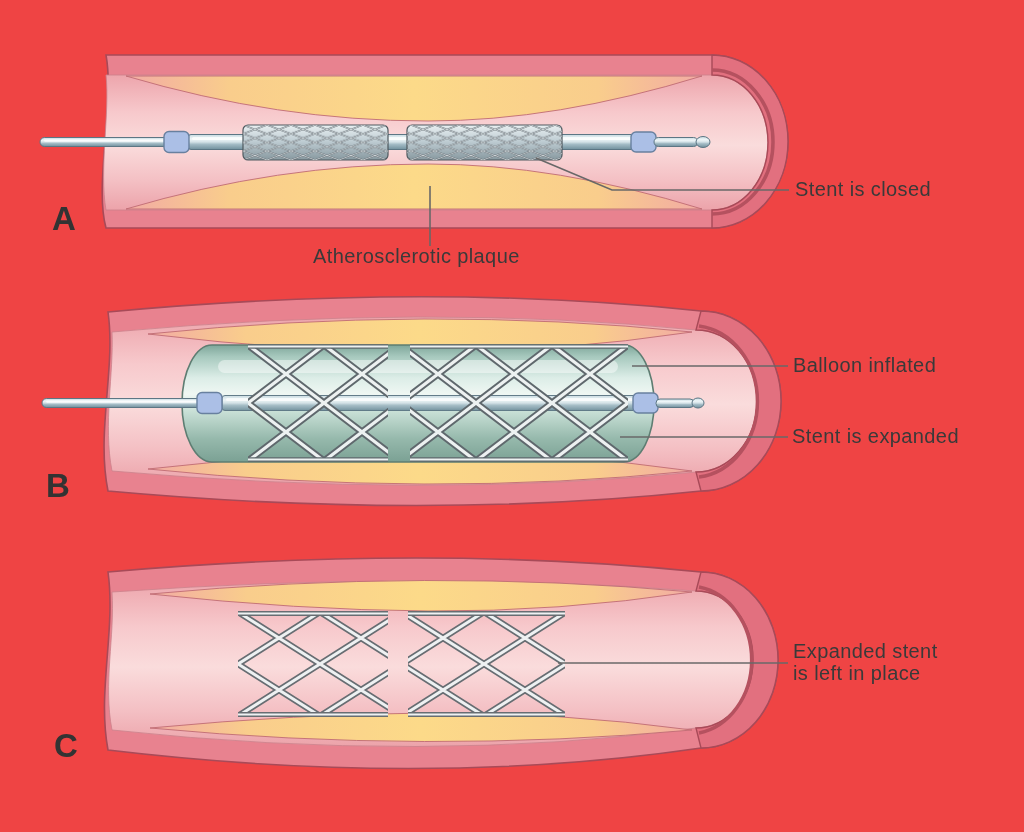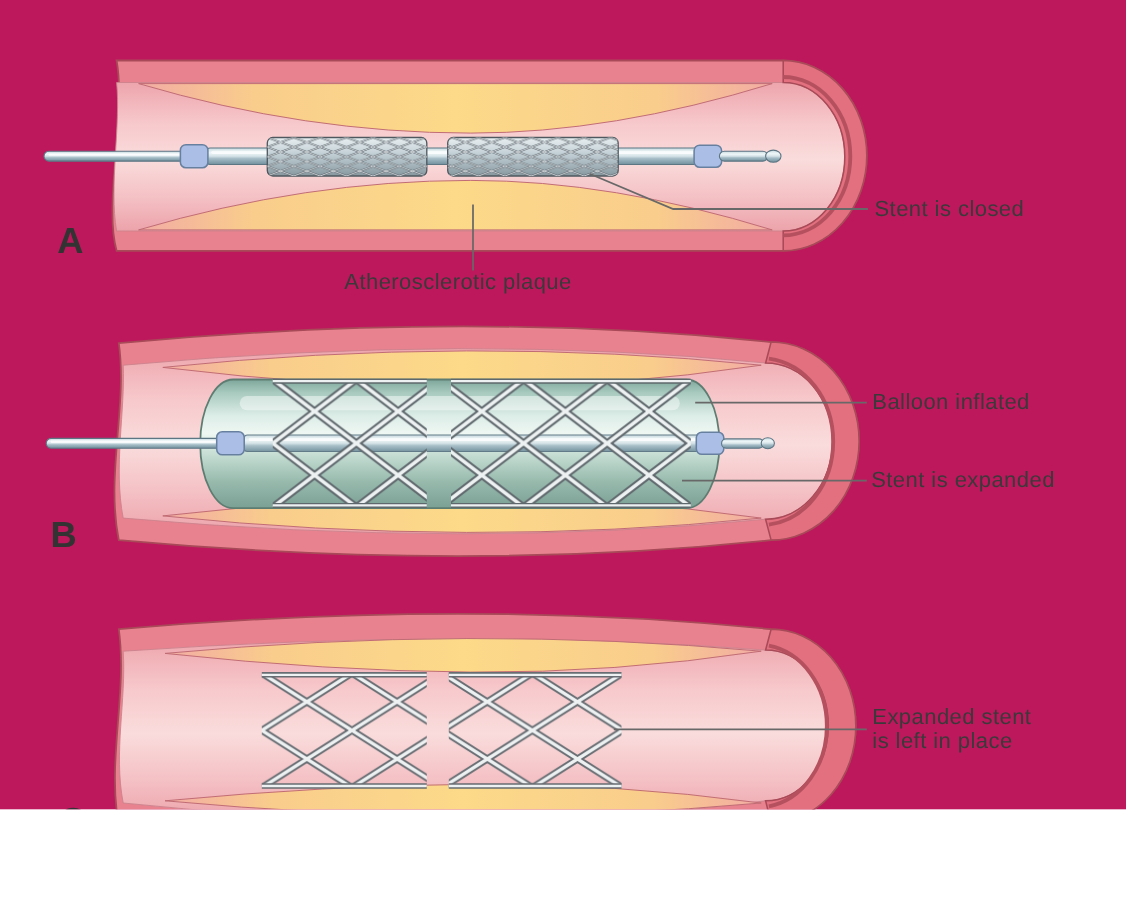--- a/index.html
+++ b/index.html
@@ -1,17 +1,17 @@
 <!DOCTYPE html>
 <html><head>
 <meta charset="utf-8">
 <style>
   html,body{margin:0;padding:0;background:#ffffff;}
   .figure-wrap{
-    width:1024px;height:736px;position:relative;background:#be185d;overflow:hidden;
+    width:1024px;height:832px;position:relative;background:#ef4444;overflow:hidden;
     font-family:"Liberation Sans", sans-serif;
   }
   svg text{
     font-family:"Liberation Sans", sans-serif;
     fill:#3a3a3a;
   }
   .callout{font-size:20px;letter-spacing:0.4px;}
   .panel-letter{font-size:33px;font-weight:600;fill:#333333;}
   .leader{stroke:#686868;stroke-width:1.6;fill:none;}
   .wall{fill:#e8828f;stroke:#a84a58;stroke-width:1.6;}

